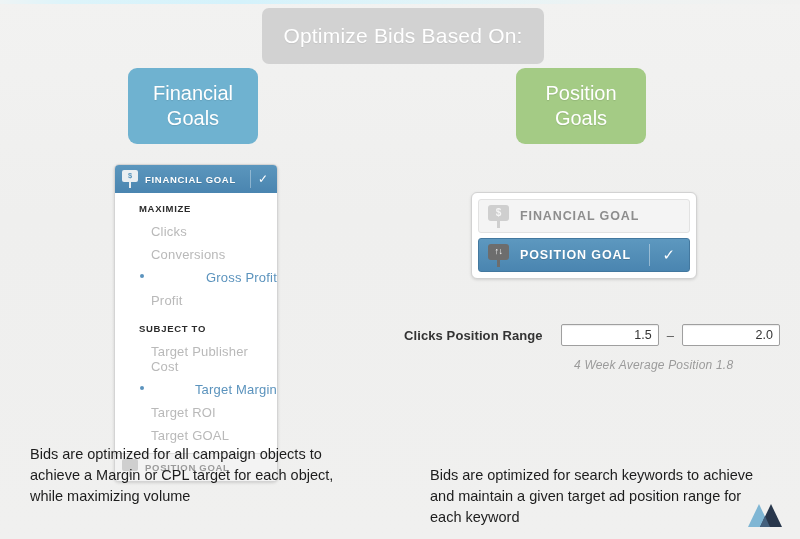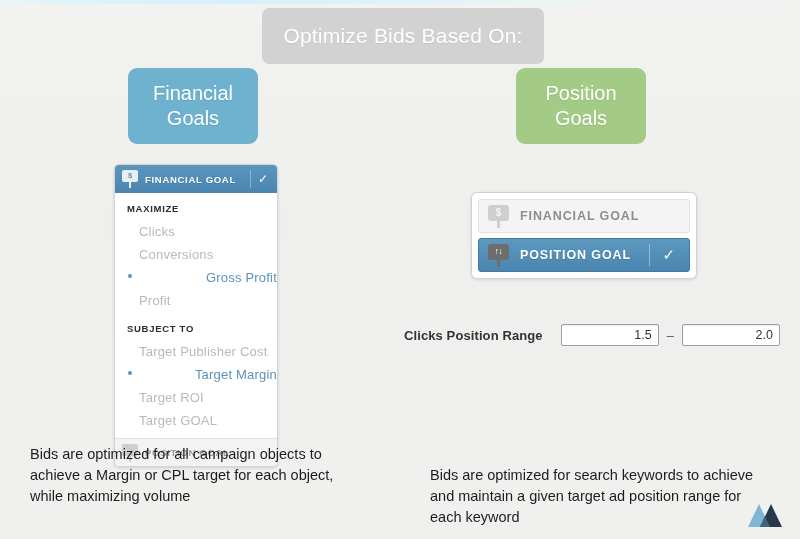--- a/index.html
+++ b/index.html
@@ -155,20 +155,21 @@
   .sign.light .plate { background: #cfcfcf; color: #f5f5f5; }
   .sign.light .post  { background: #cfcfcf; }
   .sign.onblue .plate { background: #e9eef1; color: #5b96bd; }
   .sign.onblue .post  { background: #e9eef1; }
   .sign.dark .plate { background: #6d6d6d; color: #ffffff; }
   .sign.dark .post  { background: #6d6d6d; }
 
   
   .menu-body {
     padding: 10px 0 6px 0;
+    margin-left: 12px;
   }
   .group-head {
     font-size: 9.5px;
     font-weight: bold;
     letter-spacing: 0.7px;
     color: #2b2b2b;
     padding: 0 0 6px 12px;
   }
   .menu-item {
     position: relative;
@@ -404,20 +405,21 @@
 
   </div>
 
   <div class="range-row">
     <span class="range-label">Clicks Position Range</span>
     <span class="range-input">1.5</span>
     <span class="range-dash">–</span>
     <span class="range-input">2.0</span>
   </div>
 
+  <div class="range-note">4 Week Average Position 1.8</div>
 
   <div class="caption caption-left">Bids are optimized for all campaign objects to achieve a Margin or CPL target for each object, while maximizing volume</div>
   <div class="caption caption-right">Bids are optimized for search keywords to achieve and maintain a given target ad position range for each keyword</div>
 
   <svg class="logo" viewBox="0 0 36 27">
     <polygon points="1,26 12,3 23,26" fill="#7fb6d4"></polygon>
     <polygon points="13,26 24,3 35,26" fill="#28374c"></polygon>
     <polygon points="13,26 18,15 23,26" fill="#44617e"></polygon>
   </svg>
 

